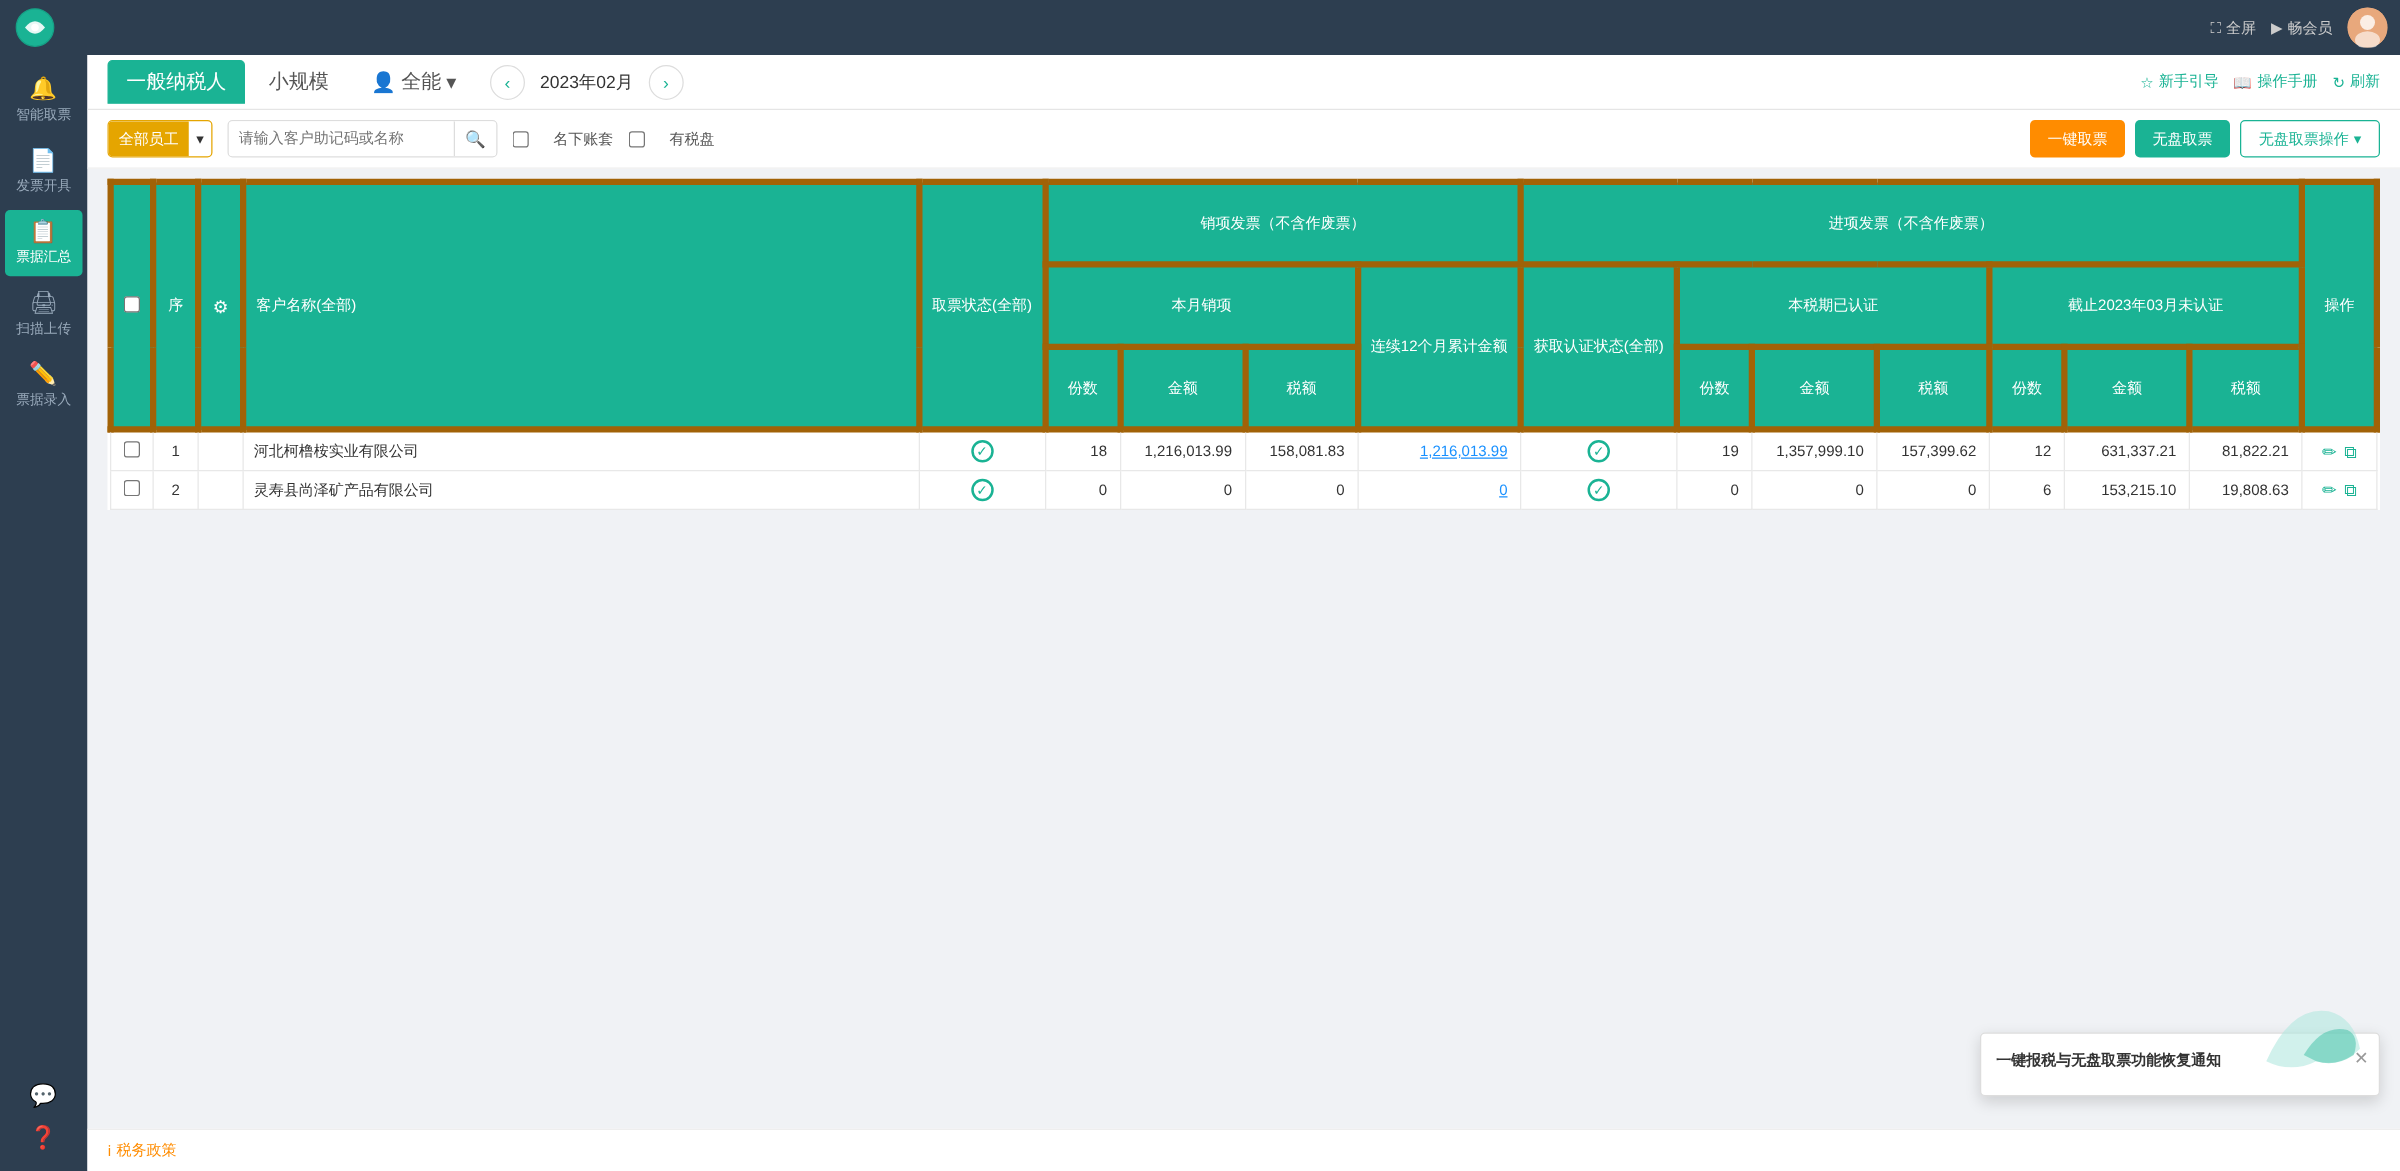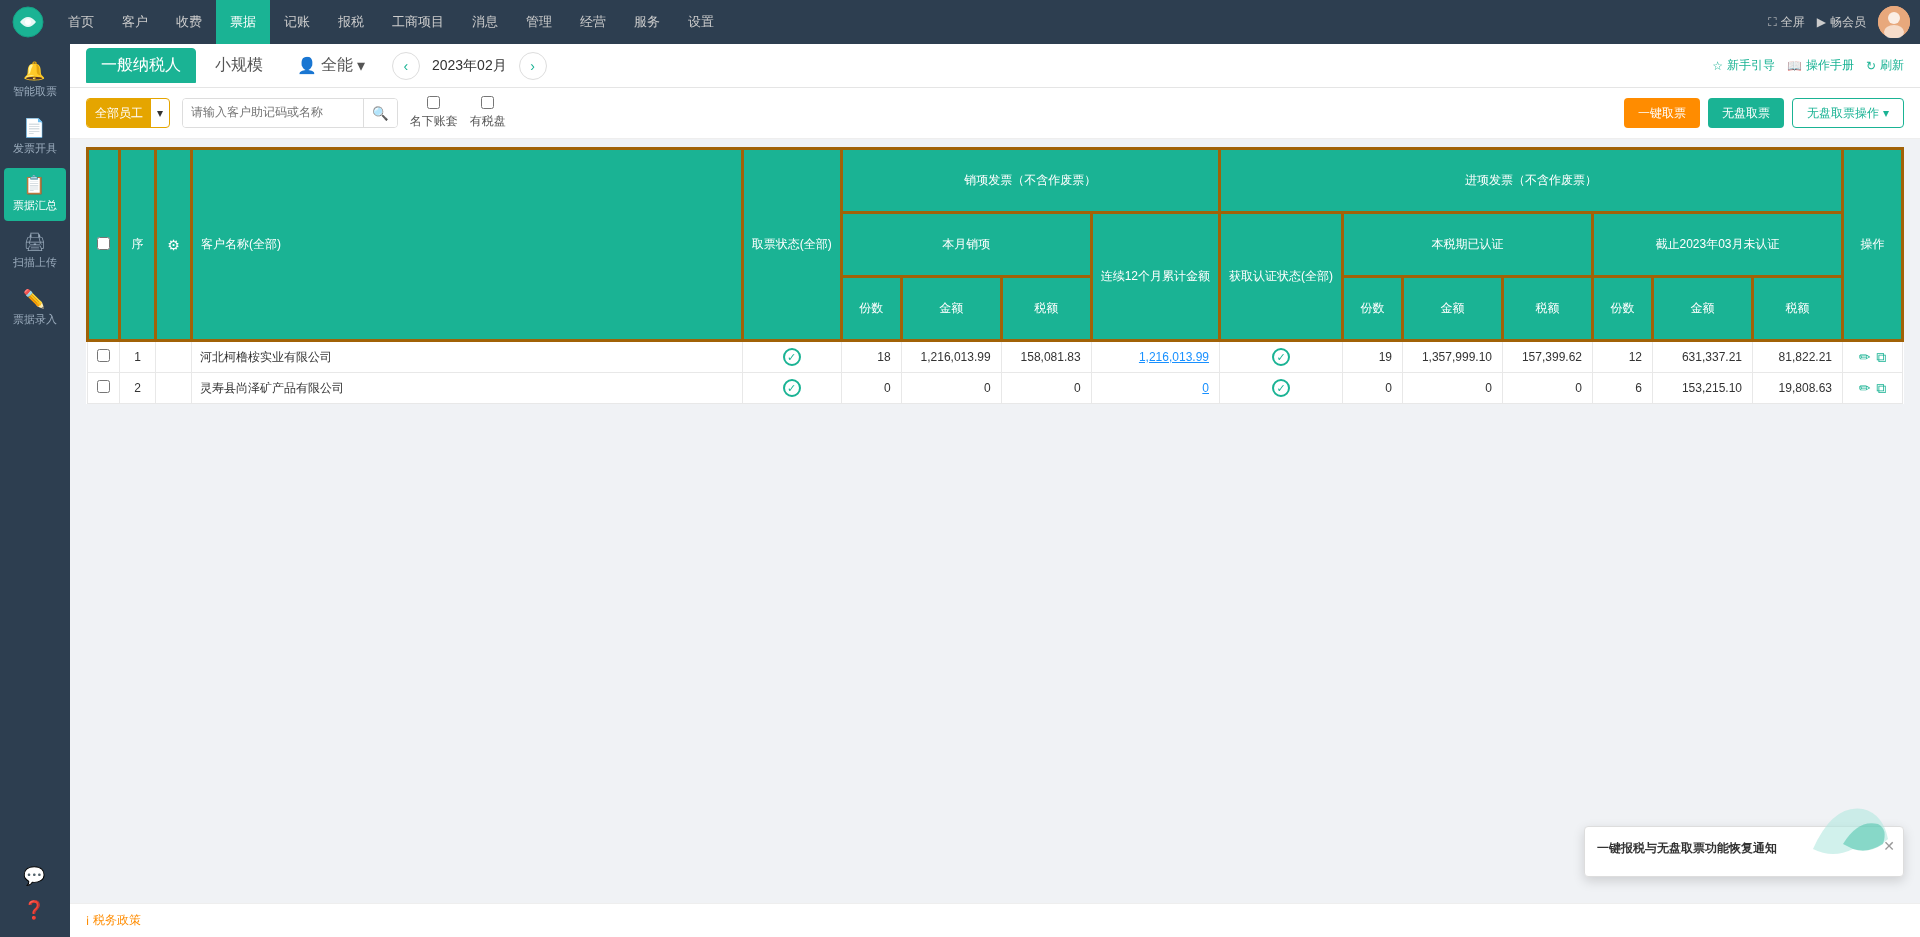--- a/index.html
+++ b/index.html
@@ -184,22 +184,22 @@
     .search-btn {
       background: #fff;
       border: none;
       border-left: 1px solid #ddd;
       padding: 0 8px;
       cursor: pointer;
       height: 100%;
       color: #999;
     }
     .checkbox-item {
-      display: flex; align-items: center; gap: 4px;
-      font-size: 12px; color: #555; cursor: pointer; flex-direction: column;
+      display: flex; align-items: center; gap: 20px;
+      font-size: 12px; color: #555; cursor: pointer;
     }
     .checkbox-item input { cursor: pointer; }
     .filter-right { margin-left: auto; display: flex; gap: 8px; }
     .btn {
       padding: 0 14px;
       height: 30px;
       border-radius: 4px;
       border: none;
       cursor: pointer;
       font-size: 12px;
@@ -222,21 +222,21 @@
       width: 100%;
       border-collapse: collapse;
       background: #fff;
       font-size: 12px;
     }
     thead tr th {
       background: #1ab394;
       color: #fff;
       padding: 22px 8px;
       text-align: center;
-      border: 3px solid #a16207;
+      border: 5px solid #a16207;
       white-space: nowrap;
       font-weight: normal;
     }
     thead tr th.left { text-align: left; }
     tbody tr td {
       padding: 6px 8px;
       border: 1px solid #e8e8e8;
       text-align: center;
       color: #333;
     }
@@ -327,34 +327,20 @@
 </head>
 <body>
 
 <div class="top-nav">
   <div class="logo">
     <svg viewBox="0 0 32 32" fill="none">
       <circle cx="16" cy="16" r="15" fill="#1ab394" stroke="#16a085" stroke-width="1"></circle>
       <path d="M8 16 Q16 6 24 16 Q16 26 8 16Z" fill="#fff" opacity="0.9"></path>
       <circle cx="16" cy="16" r="3" fill="#fff"></circle>
     </svg>
-  </div>
-  <div class="nav-items">
-    <div class="nav-item">首页</div>
-    <div class="nav-item">客户</div>
-    <div class="nav-item">收费</div>
-    <div class="nav-item active">票据</div>
-    <div class="nav-item">记账</div>
-    <div class="nav-item">报税</div>
-    <div class="nav-item">工商项目</div>
-    <div class="nav-item">消息</div>
-    <div class="nav-item">管理</div>
-    <div class="nav-item">经营</div>
-    <div class="nav-item">服务</div>
-    <div class="nav-item">设置</div>
   </div>
   <div class="nav-right">
     <div class="nav-right-item">
       <span>⛶</span>
       <span>全屏</span>
     </div>
     <div class="nav-right-item">
       <span>▶</span>
       <span>畅会员</span>
     </div>

